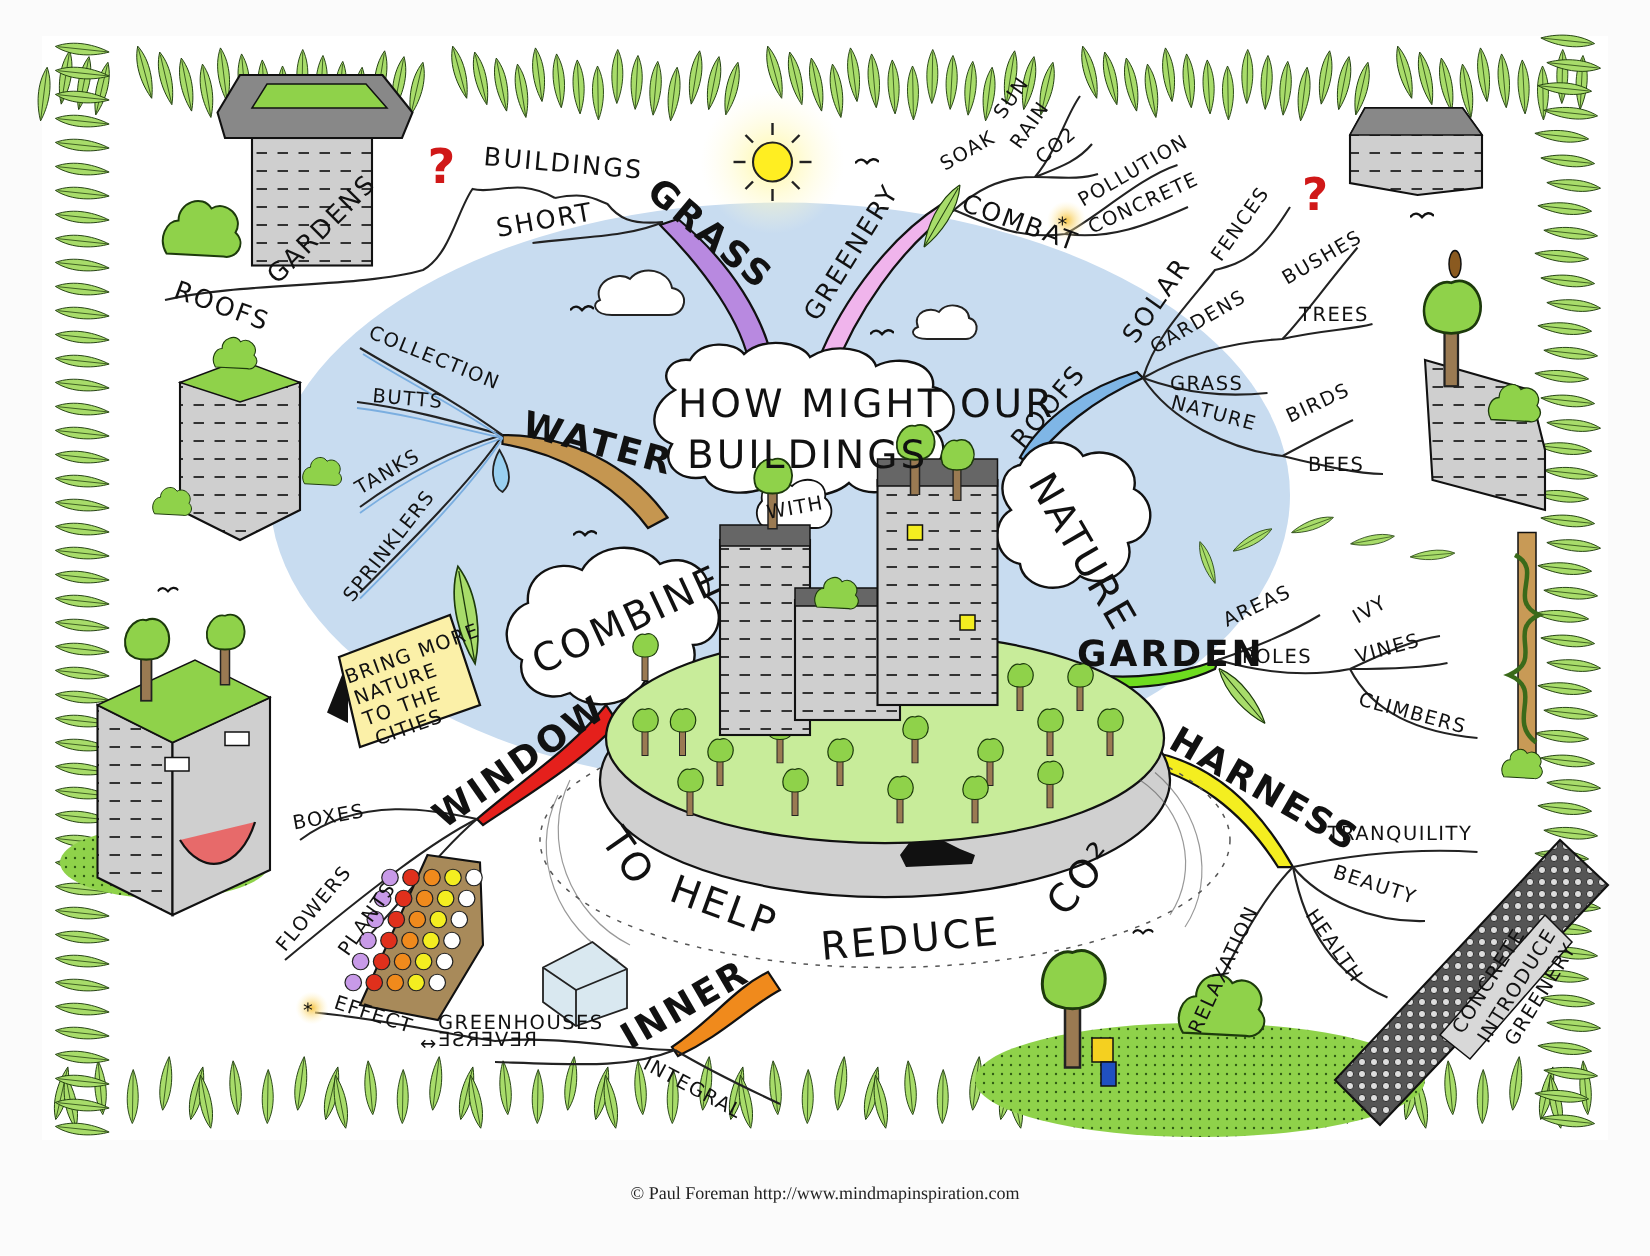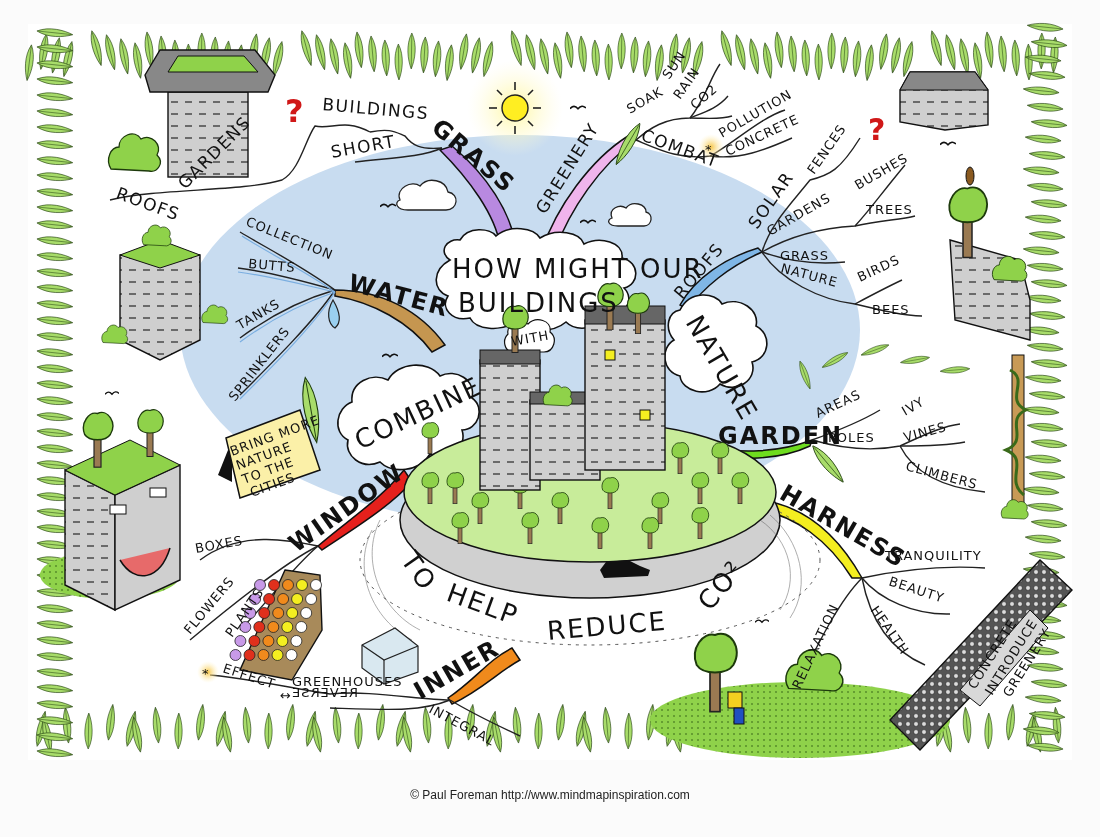--- a/index.html
+++ b/index.html
@@ -3,21 +3,21 @@
 <meta charset="utf-8">
 <style>
   html,body{margin:0;padding:0;background:#fbfbfb;}
   body{width:1100px;height:837px;position:relative;overflow:hidden;font-family:"DejaVu Sans",sans-serif;}
   #map{position:absolute;left:0;top:0;width:1100px;height:837px;}
   .lbl{font-family:"DejaVu Sans",sans-serif;fill:#111;font-size:17px;letter-spacing:1.5px;}
   .lbl-big{font-size:26px;letter-spacing:2px;fill:#111;font-family:"DejaVu Sans",sans-serif;}
   .lbl-main{font-size:24px;letter-spacing:2px;fill:#111;font-family:"DejaVu Sans",sans-serif;font-weight:bold;}
   .lbl-sm{font-size:13px;letter-spacing:1px;fill:#111;font-family:"DejaVu Sans",sans-serif;}
   .twig{fill:none;stroke:#222;stroke-width:1.4;}
-  .footer{position:absolute;left:0;width:1100px;top:788px;text-align:center;font-family:Liberation Sans, sans-serif;font-size:12px;color:#222;}
+  .footer{position:absolute;left:0;width:1100px;top:788px;text-align:center;font-family:Liberation Serif, serif;font-size:12px;color:#222;}
 </style>
 </head>
 <body>
 
 <svg id="map" viewBox="0 0 1100 837" xmlns="http://www.w3.org/2000/svg">
   <defs>
     <radialGradient id="sunglow" cx="50%" cy="50%" r="50%">
       <stop offset="0%" stop-color="#fff8a0"></stop>
       <stop offset="100%" stop-color="#fffbe0" stop-opacity="0"></stop>
     </radialGradient>

